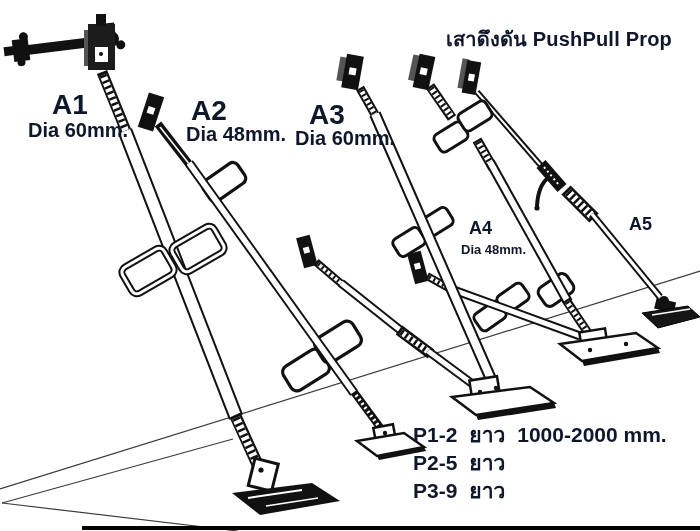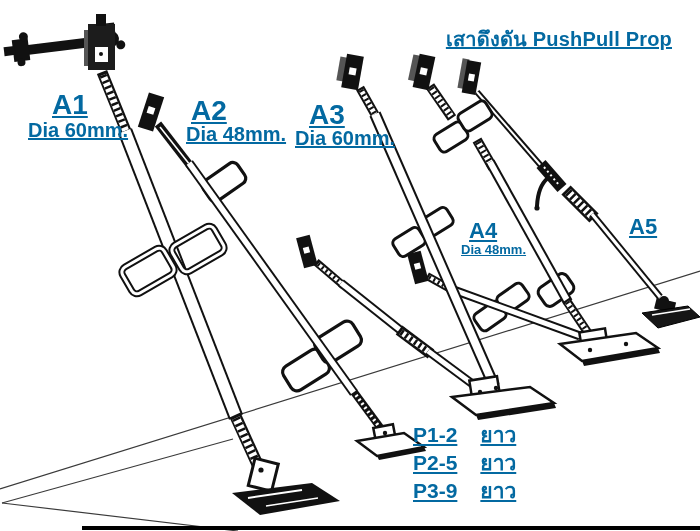--- a/index.html
+++ b/index.html
@@ -2,28 +2,28 @@
 <html><head>
 <meta charset="utf-8">
 <style>
   html,body{margin:0;padding:0;background:#e8e8e8;}
   #stage{
     position:relative;width:700px;height:531px;background:#ffffff;
     overflow:hidden;font-family:"Liberation Sans","DejaVu Sans",sans-serif;
     color:#000;
   }
   #art{position:absolute;left:0;top:0;}
-  .txt{position:absolute;white-space:nowrap;font-weight:bold;color:#0369a1;text-decoration:underline;}
+  .txt{position:absolute;white-space:nowrap;font-weight:bold;color:#0f172a;}
   .title{font-size:20px;letter-spacing:.2px;}
   .prop-id{font-size:28px;}
-  .prop-id.sm{font-size:22px;}
+  .prop-id.sm{font-size:18px;}
   .prop-dia{font-size:20px;}
   .prop-dia.sm{font-size:13px;}
   .sizes{display:flex;flex-direction:column;gap:1px;}
-  .size-line{display:flex;gap:23px;font-size:21px;font-weight:bold;line-height:27px;}
+  .size-line{display:flex;gap:12px;font-size:21px;font-weight:bold;line-height:27px;}
   .watermark{font-size:20px;letter-spacing:.3px;}
   .bottom-bar{position:absolute;left:82px;top:526px;width:618px;height:4px;background:#000;}
 </style>
 </head>
 <body>
 
 <div id="stage">
 
   <svg id="art" width="700" height="531" viewBox="0 0 700 531">
 
@@ -271,20 +271,21 @@
 
   <div class="txt prop-id sm" style="left:469px;top:218px;">A4</div>
   <div class="txt prop-dia sm" style="left:461px;top:242px;">Dia 48mm.</div>
 
   <div class="txt prop-id sm" style="left:629px;top:214px;">A5</div>
 
   <div class="sizes txt" style="left:413px;top:421px;">
     <div class="size-line">
       <span>P1-2</span>
         <span>ยาว</span>
+        <span>1000-2000 mm.</span>
     </div>
     <div class="size-line">
       <span>P2-5</span>
         <span>ยาว</span>
     </div>
     <div class="size-line">
       <span>P3-9</span>
         <span>ยาว</span>
     </div>
   </div>

